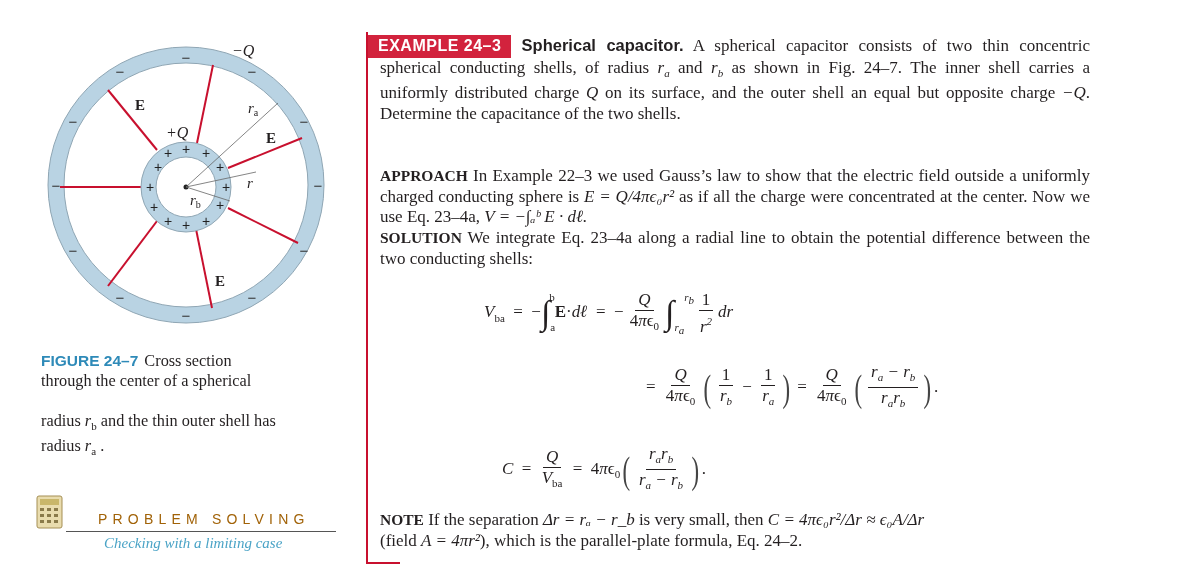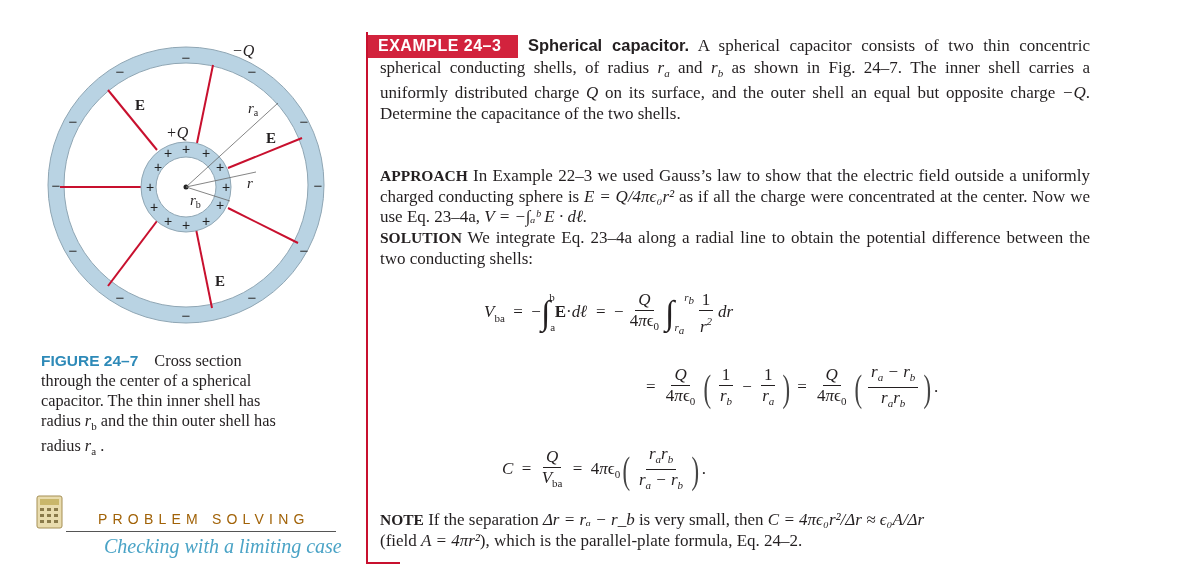--- a/index.html
+++ b/index.html
@@ -1,28 +1,28 @@
 <!DOCTYPE html>
 <html><head>
 <meta charset="utf-8">
 <style>
   html,body{margin:0;padding:0;background:#fff;}
   body{width:1203px;height:567px;position:relative;overflow:hidden;font-family:"Liberation Serif","DejaVu Serif",serif;color:#231f20;}
   .fig{position:absolute;left:40px;top:30px;width:300px;height:300px;}
   .caption{position:absolute;left:41px;top:351px;width:300px;font-size:16.3px;line-height:20px;}
-  .caption .lbl{font-family:"Liberation Sans","DejaVu Sans",sans-serif;font-weight:bold;color:#2e8ab8;font-size:15.5px;margin-right:16px;}
+  .caption .lbl{font-family:"Liberation Sans","DejaVu Sans",sans-serif;font-weight:bold;color:#2e8ab8;font-size:15.5px;margin-right:6px;}
   .ps{position:absolute;left:36px;top:495px;width:300px;height:60px;}
   .ps .calc{position:absolute;left:0;top:0;width:27px;height:34px;}
   .ps .t{position:absolute;left:62px;top:16px;font-family:"Liberation Sans","DejaVu Sans",sans-serif;font-weight:normal;color:#a16207;font-size:14px;letter-spacing:5.2px;white-space:nowrap;}
   .ps .rule{position:absolute;left:30px;top:36px;width:270px;height:1px;background:#555;}
-  .ps .sub{position:absolute;left:68px;top:40px;font-style:italic;color:#4aa3c6;font-size:20px;white-space:nowrap;}
+  .ps .sub{position:absolute;left:68px;top:40px;font-style:italic;color:#4aa3c6;font-size:15px;white-space:nowrap;}
   .ex{position:absolute;left:366px;top:32px;width:727px;height:532px;border-left:2px solid #c8102e;}
   .ex .foot{position:absolute;left:0;bottom:0;width:32px;height:2px;background:#c8102e;}
   .p{position:absolute;left:12px;width:710px;font-size:17px;line-height:20.5px;text-align:justify;}
-  .badge{display:inline-block;background:#d2233d;color:#fff;font-family:"Liberation Sans","DejaVu Sans",sans-serif;font-weight:bold;font-size:16px;padding:1px 17px 1px 10px;margin-left:-12px;letter-spacing:0.5px;}
+  .badge{display:inline-block;background:#d2233d;color:#fff;font-family:"Liberation Sans","DejaVu Sans",sans-serif;font-weight:bold;font-size:16px;padding:1px 10px 1px 10px;margin-left:-12px;letter-spacing:0.5px;}
   .ttl{font-family:"Liberation Sans","DejaVu Sans",sans-serif;font-weight:bold;font-size:16.5px;}
   .kw{font-family:Liberation Serif, serif;font-weight:bold;font-size:15.5px;}
   .i{font-style:italic;}
   .eq{position:absolute;font-size:17px;white-space:nowrap;}
   .frac{display:inline-flex;flex-direction:column;align-items:center;vertical-align:middle;margin:0 3px;}
   .frac .n{padding:0 3px;border-bottom:1px solid #231f20;line-height:20px;}
   .frac .d{padding:0 3px;line-height:20px;}
   .par{font-size:38px;font-weight:100;vertical-align:middle;color:#444;transform:scaleX(0.6);display:inline-block;}
   sub,sup{font-size:11px;}
 </style>
@@ -87,21 +87,21 @@
       <text x="208" y="83" font-size="15" font-style="italic">r<tspan font-size="10" font-style="normal" dy="3">a</tspan></text>
       <text x="150" y="175" font-size="15" font-style="italic">r<tspan font-size="10" font-style="normal" dy="3">b</tspan></text>
       <text x="207" y="158" font-size="15" font-style="italic">r</text>
     </g>
   </svg>
 </div>
 
 <div class="caption">
   <span class="lbl">FIGURE 24–7</span><span>Cross section</span><br>
   <span>through the center of a spherical</span><br>
-  <span>capacitor. The thin inner shell has</span><br>
+  <br>
   <span>radius </span><span class="i">r</span><sub>b</sub><span> and the thin outer shell has</span><br>
   <span>radius </span><span class="i">r</span><sub>a</sub><span> .</span>
 </div>
 
 <div class="ps">
   <svg class="calc" viewBox="0 0 27 34">
     <rect x="1" y="1" width="25" height="32" rx="2" fill="#e9dcae" stroke="#a58f55"></rect>
     <rect x="4" y="4" width="19" height="6" fill="#c9b66a"></rect>
     <g fill="#8a7a4a">
         <rect x="4" y="13" width="4" height="3"></rect>

